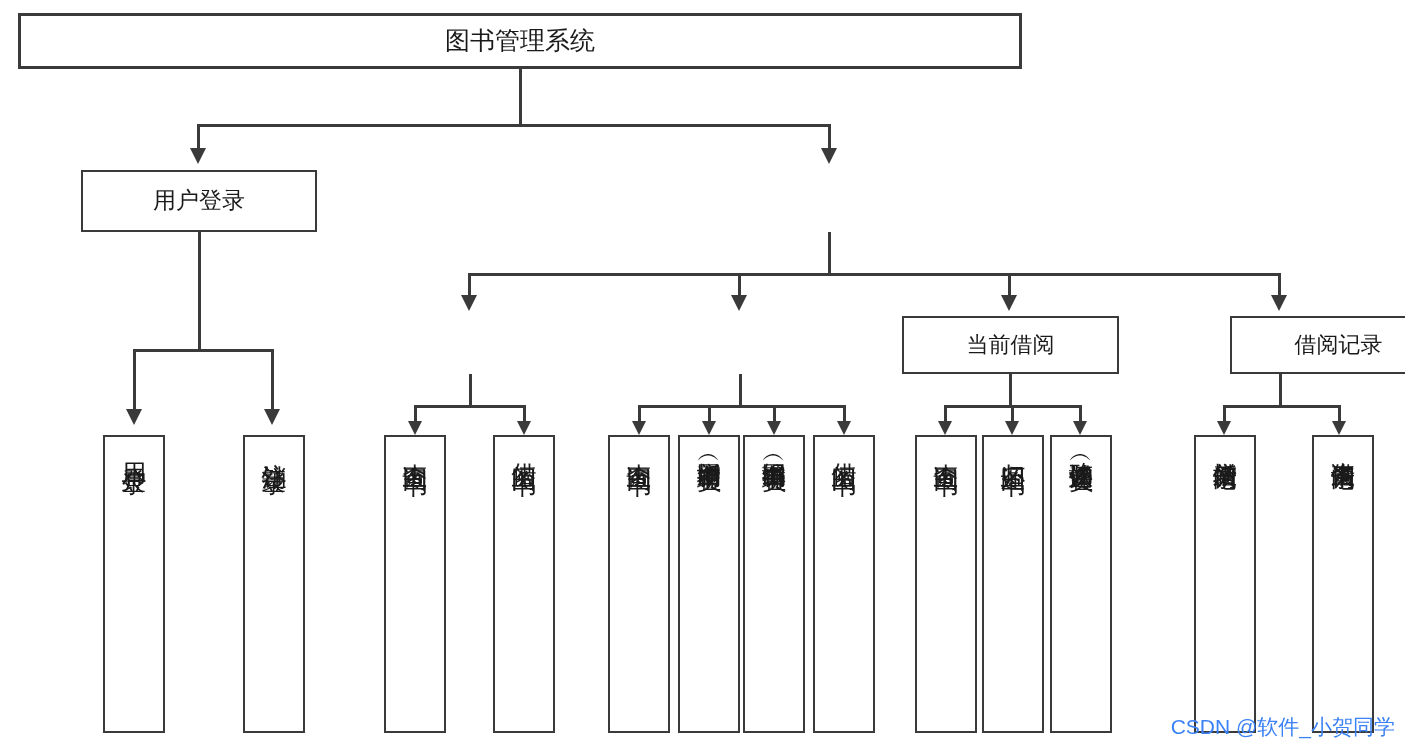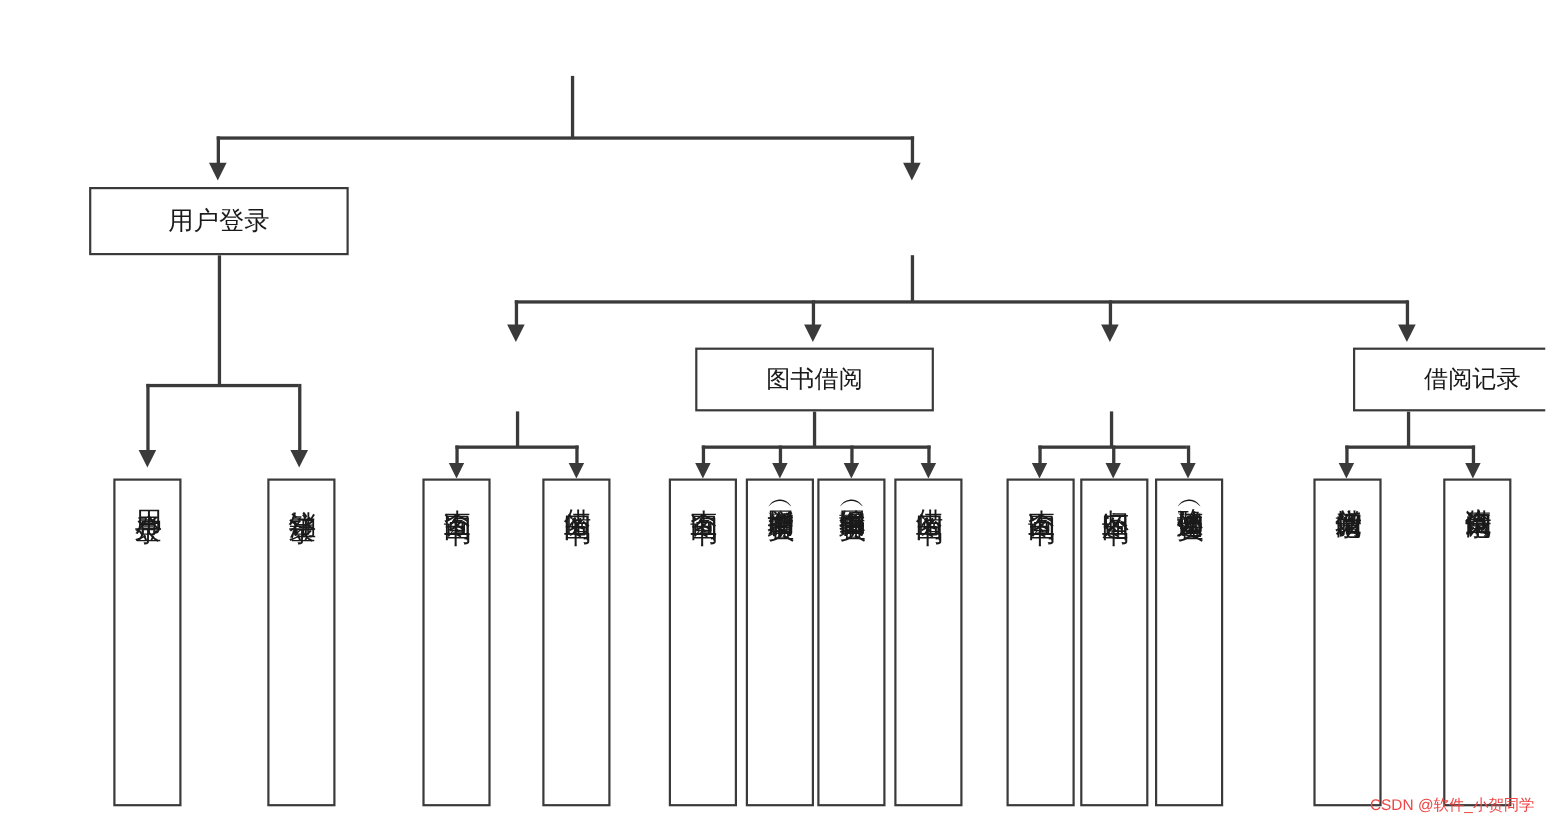--- a/index.html
+++ b/index.html
@@ -98,31 +98,34 @@
   }
   .arrow.small {
     border-left-width: 7px;
     border-right-width: 7px;
     border-top-width: 14px;
   }
   .watermark {
     position: absolute;
     right: 10px;
     bottom: 6px;
-    font-size: 14px;
-    color: #ef4444;
+    font-size: 21px;
+    color: #3b82f6;
     white-space: nowrap;
     z-index: 5;
   }
 </style>
 </head>
 <body>
 
 <div id="canvas">
 
+  <div class="node root">
+    <span class="node-label">图书管理系统</span>
+  </div>
 
   <div class="ln v" style="left:519px; top:69px; height:56px;"></div>
 
   <div class="ln h" style="left:197px; top:124px; width:634px;"></div>
 
   <div class="ln v" style="left:197px; top:124px; height:26px;"></div>
   <div class="arrow" style="left:190px; top:148px;"></div>
   <div class="ln v" style="left:828px; top:124px; height:26px;"></div>
   <div class="arrow" style="left:821px; top:148px;"></div>
 
@@ -141,22 +144,22 @@
   <div class="ln h" style="left:468px; top:273px; width:812px;"></div>
   <div class="ln v" style="left:468px; top:273px; height:24px;"></div>
   <div class="arrow" style="left:461px; top:295px;"></div>
   <div class="ln v" style="left:738px; top:273px; height:24px;"></div>
   <div class="arrow" style="left:731px; top:295px;"></div>
   <div class="ln v" style="left:1008px; top:273px; height:24px;"></div>
   <div class="arrow" style="left:1001px; top:295px;"></div>
   <div class="ln v" style="left:1278px; top:273px; height:24px;"></div>
   <div class="arrow" style="left:1271px; top:295px;"></div>
 
-  <div class="node lvl3" style="left:632px;">
-    <span class="node-label">图书借阅</span>
+  <div class="node lvl3" style="left:902px;">
+    <span class="node-label">当前借阅</span>
   </div>
   <div class="node lvl3" style="left:1230px;">
     <span class="node-label">借阅记录</span>
   </div>
 
   <div class="ln v" style="left:469px; top:374px; height:32px;"></div>
   <div class="ln h" style="left:414px; top:405px; width:112px;"></div>
   <div class="ln v" style="left:414px; top:405px; height:18px;"></div>
   <div class="arrow small" style="left:408px; top:421px;"></div>
   <div class="ln v" style="left:523px; top:405px; height:18px;"></div>

